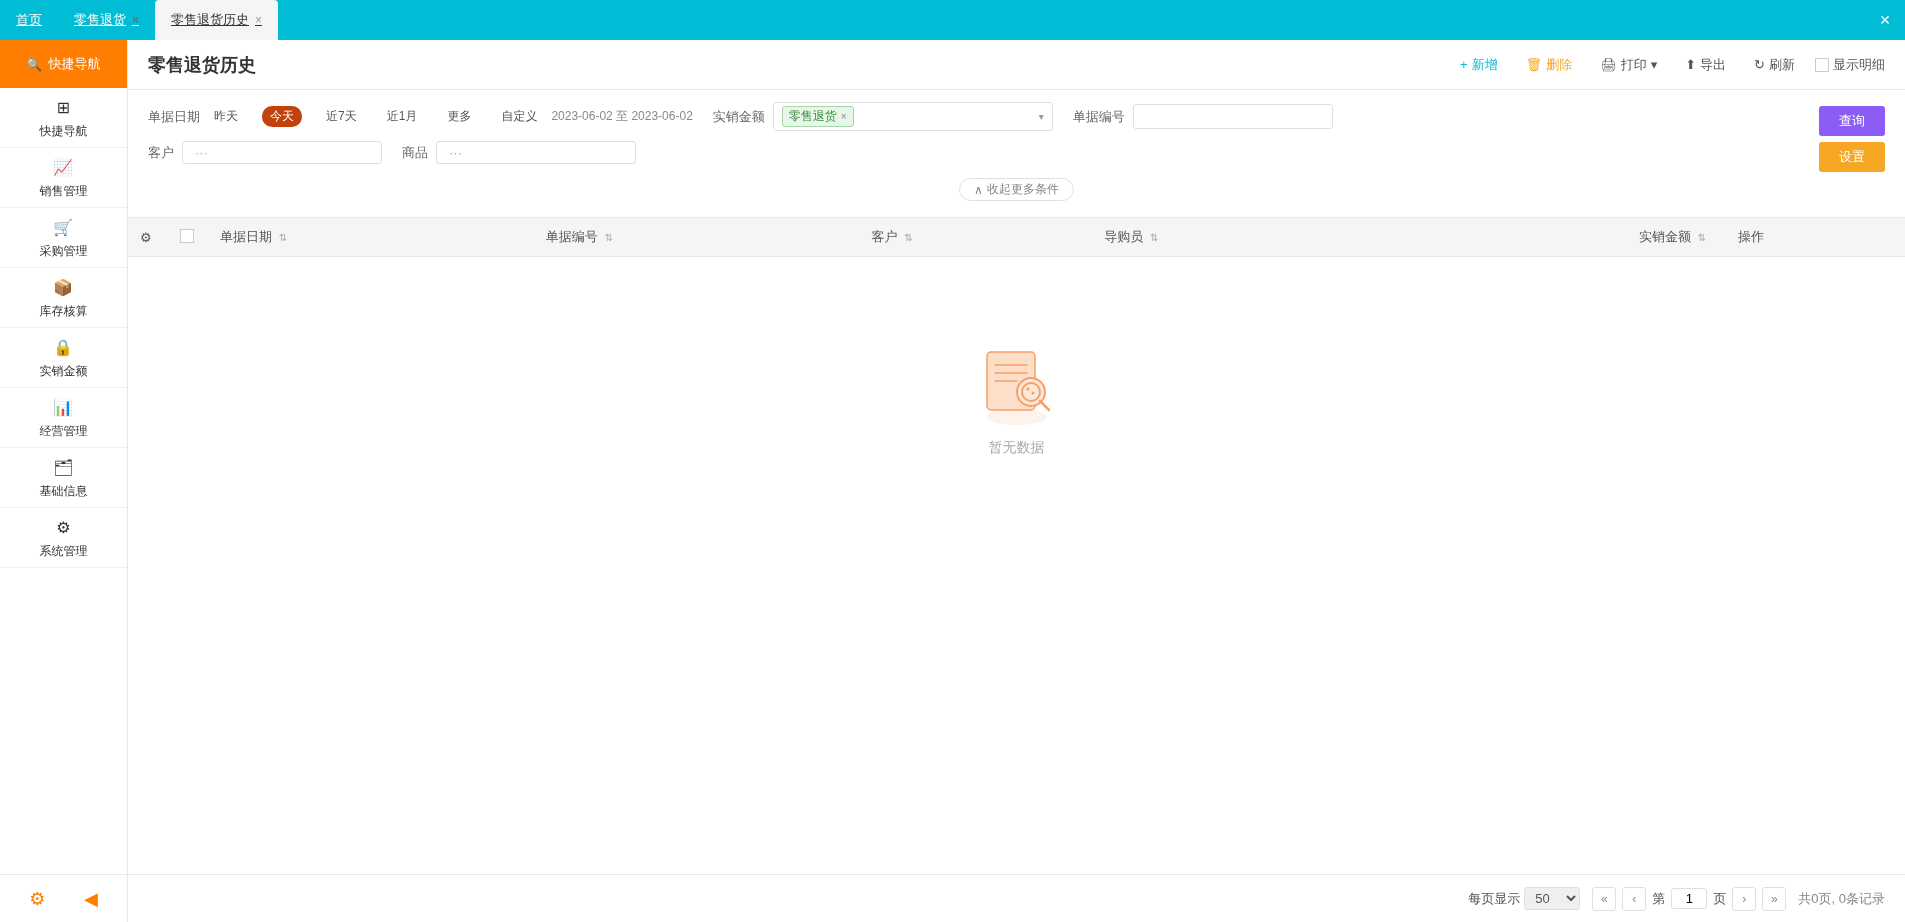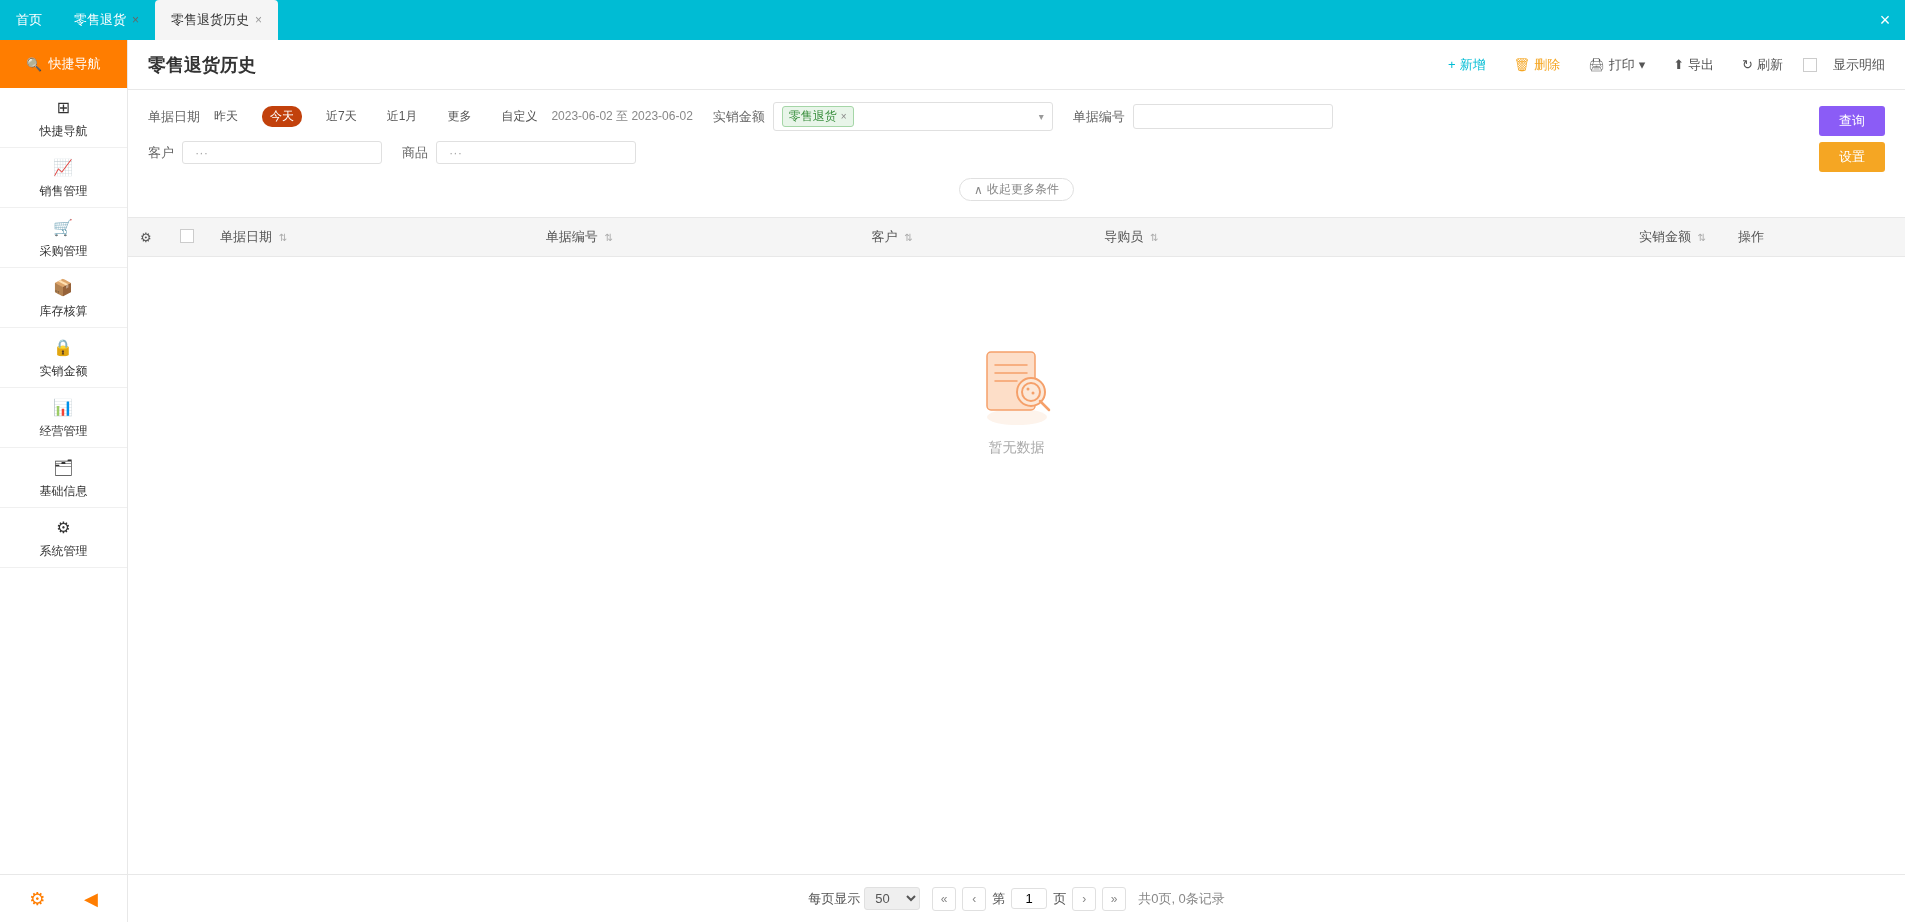--- a/index.html
+++ b/index.html
@@ -17,20 +17,21 @@
     .tab-item {
       height: 40px;
       padding: 0 16px;
       display: flex;
       align-items: center;
       color: #fff;
       font-size: 13px;
       cursor: pointer;
       position: relative;
       white-space: nowrap;
+      text-decoration: underline;
     }
     .tab-item.active {
       background: #f5f5f5;
       color: #333;
       border-radius: 4px 4px 0 0;
     }
     .tab-item .tab-close {
       margin-left: 6px;
       font-size: 12px;
       color: #666;
@@ -155,21 +156,21 @@
       border-radius: 3px;
     }
     .btn-add { color: #00bcd4; }
     .btn-delete { color: #f5a623; }
     .btn-print { color: #555; }
     .btn-export { color: #555; }
     .btn-refresh { color: #555; }
     .show-detail-label {
       display: flex;
       align-items: center;
-      gap: 16px;
+      gap: 4px;
       font-size: 13px;
       color: #555;
     }
     .checkbox-custom {
       width: 14px;
       height: 14px;
       border: 1px solid #ccc;
       background: #fff;
       display: inline-block;
     }
@@ -334,21 +335,21 @@
       color: #aaa;
     }
 
     
     .pagination-bar {
       height: 48px;
       background: #fff;
       border-top: 1px solid #e8e8e8;
       display: flex;
       align-items: center;
-      justify-content: center;
+      justify-content: flex-end;
       padding: 16px 20px;
       gap: 12px;
       font-size: 13px;
       color: #555;
       flex-shrink: 0;
     }
     .per-page-select {
       display: flex;
       align-items: center;
       gap: 4px;

